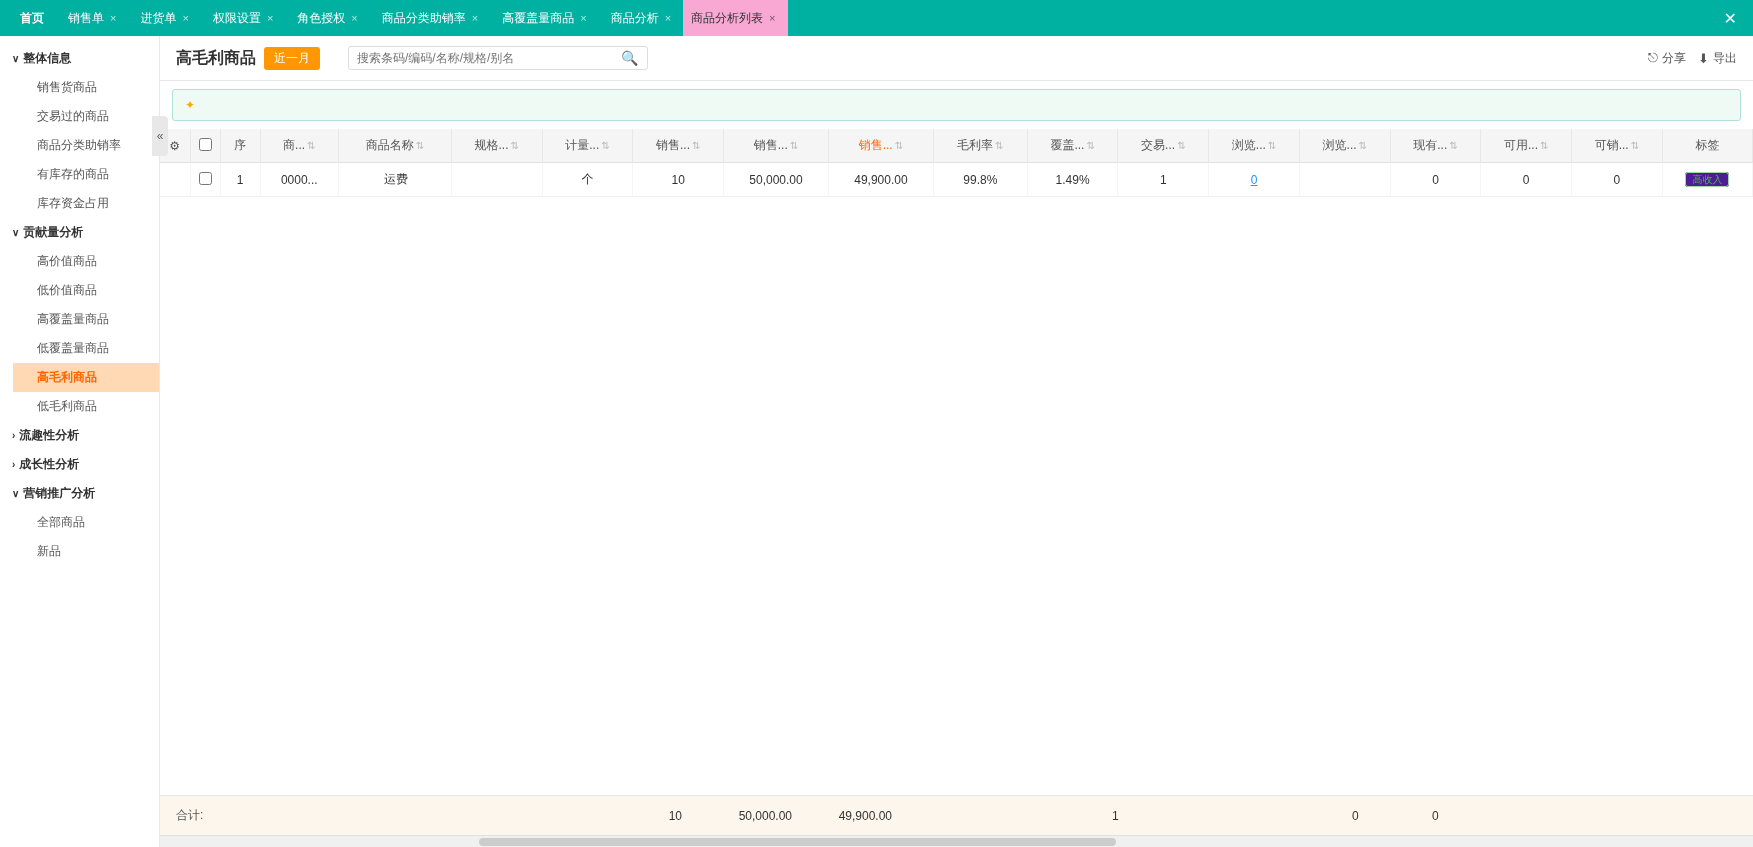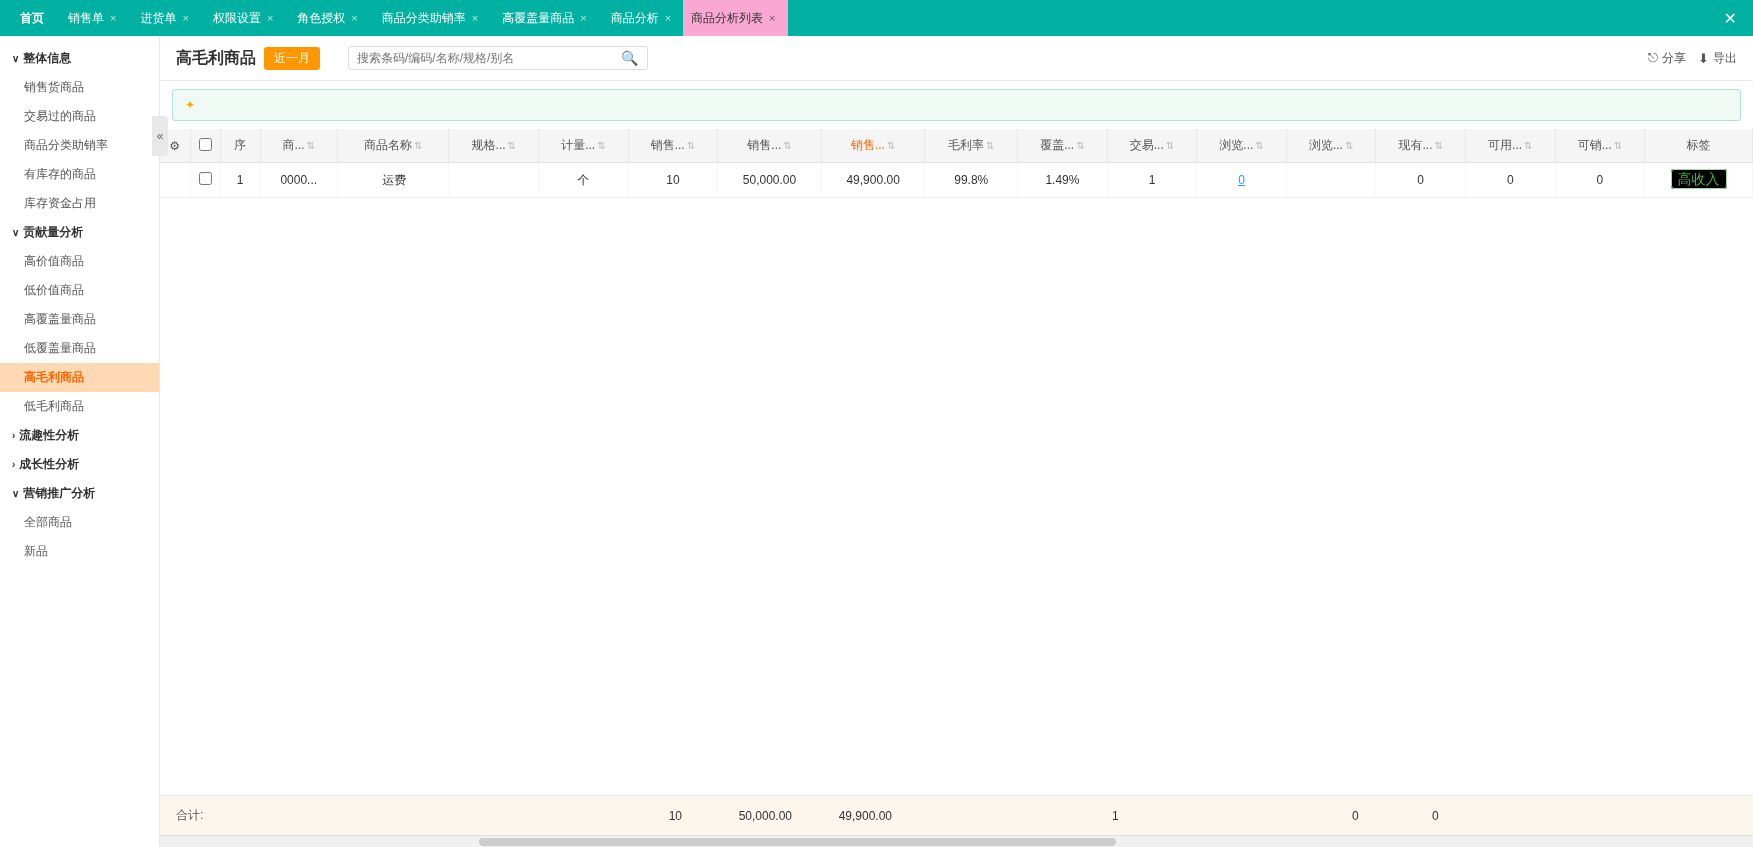--- a/index.html
+++ b/index.html
@@ -68,20 +68,21 @@
     }
     .sidebar-group-header .arrow { margin-right: 4px; font-size: 10px; }
     .sidebar-item {
       padding: 6px 12px 6px 24px;
       color: #555;
       cursor: pointer;
       font-size: 12px;
       white-space: nowrap;
       overflow: hidden;
       text-overflow: ellipsis;
+      margin-left: 13px;
     }
     .sidebar-item.active { background: #ffd9b3; color: #ff6600; font-weight: bold; }
 
     
     .sidebar-collapse {
       position: absolute;
       left: 152px;
       top: 80px;
       width: 16px;
       height: 40px;
@@ -202,26 +203,26 @@
     th .sort-icon { color: #bbb; font-size: 10px; margin-left: 2px; }
     td {
       padding: 8px 6px;
       text-align: center;
       border-bottom: 1px solid #f0f0f0;
       border-right: 1px solid #f5f5f5;
       color: #333;
       font-size: 12px;
     }
     .tag-high-income {
-      background: #000000;
+      background: #4c1d95;
       color: #4caf50;
       border: 1px solid #a5d6a7;
       border-radius: 3px;
       padding: 1px 6px;
-      font-size: 14px;
+      font-size: 10px;
     }
     td.link { color: #2196f3; cursor: pointer; text-decoration: underline; }
 
     
     .table-footer {
       height: 40px;
       background: #fdf6ec;
       border-top: 1px solid #e8e8e8;
       display: flex;
       align-items: center;

